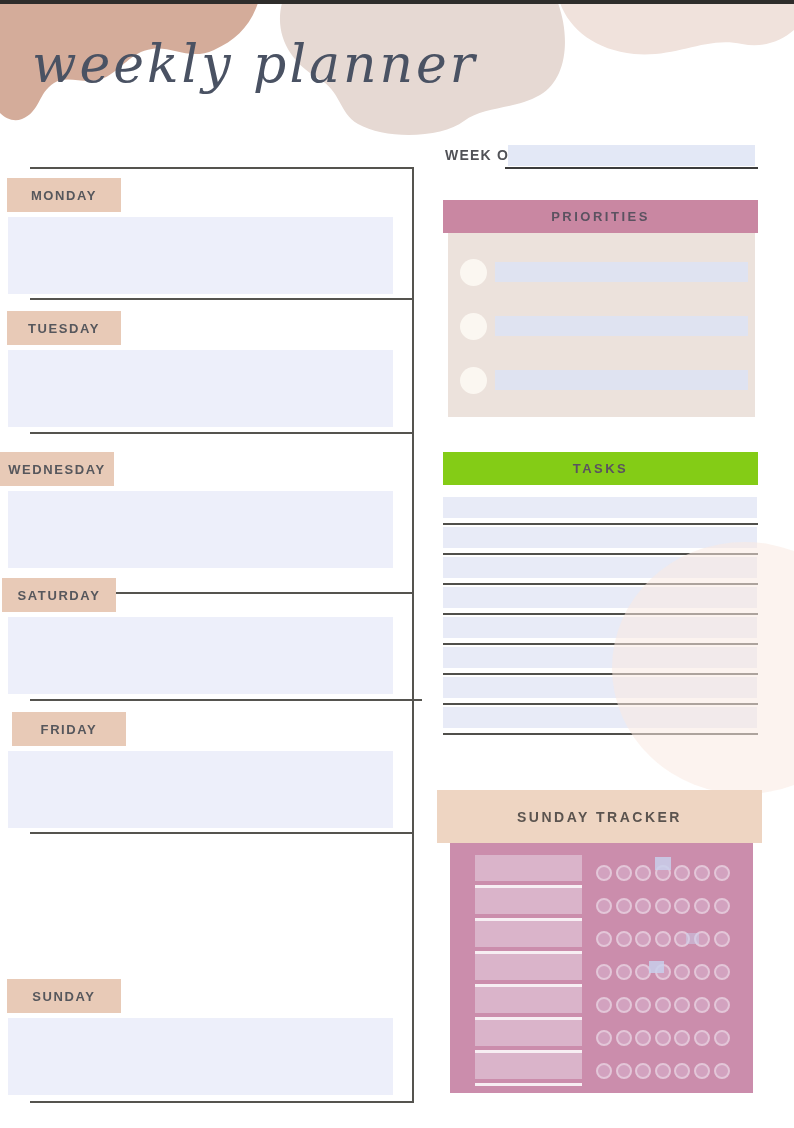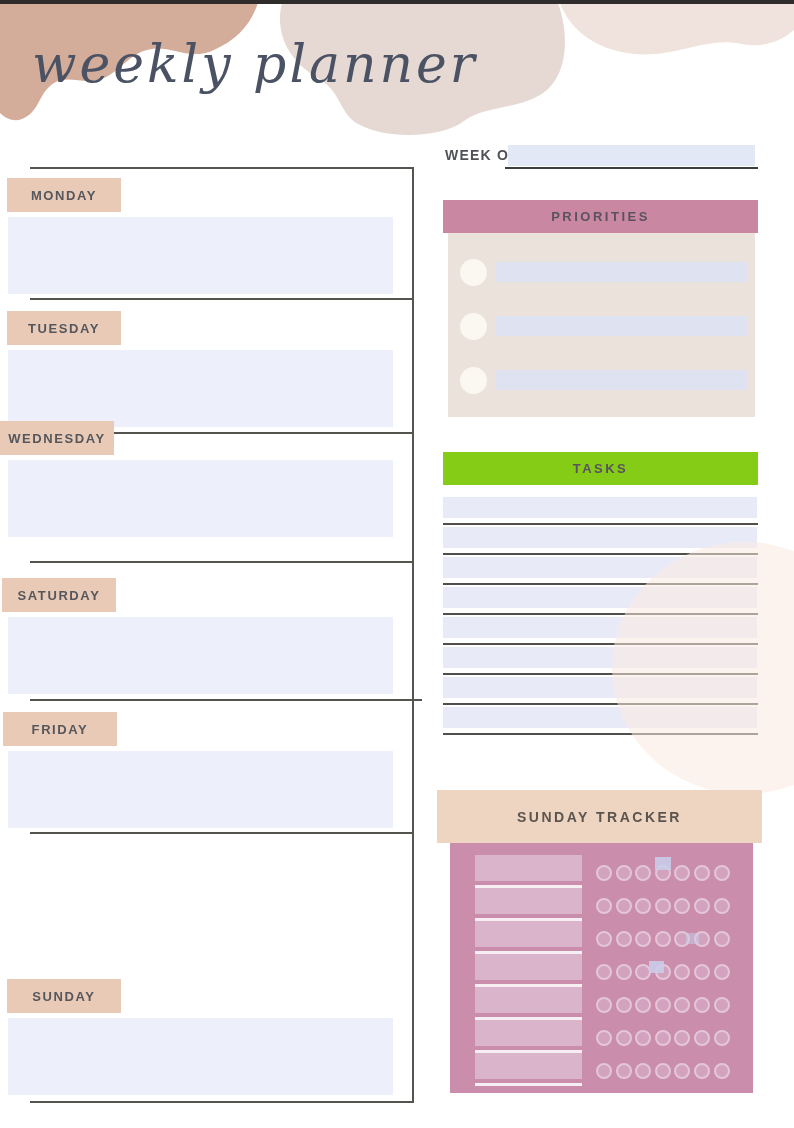--- a/index.html
+++ b/index.html
@@ -83,36 +83,36 @@
       <div class="day-area"></div>
       <div class="day-line"></div>
     </div>
     <div class="day" style="top:300px;height:134px">
       <div class="day-label">
           <span>TUESDAY</span>
         </div>
       <div class="day-area"></div>
       <div class="day-line"></div>
     </div>
-    <div class="day" style="top:410px;height:153px">
+    <div class="day" style="top:441px;height:153px">
       <div class="day-label" style="left:0">
           <span>WEDNESDAY</span>
         </div>
       <div class="day-area"></div>
       <div class="day-line"></div>
     </div>
     <div class="day" style="top:567px;height:134px">
       <div class="day-label" style="left:2px">
           <span>SATURDAY</span>
         </div>
       <div class="day-area"></div>
       <div class="day-line" style="width:392px"></div>
     </div>
     <div class="day" style="top:701px;height:133px">
-      <div class="day-label" style="left:3px">
+      <div class="day-label" style="left:12px">
           <span>FRIDAY</span>
         </div>
       <div class="day-area"></div>
       <div class="day-line"></div>
     </div>
     <div class="day" style="top:968px;height:135px">
       <div class="day-label">
           <span>SUNDAY</span>
         </div>
       <div class="day-area"></div>

